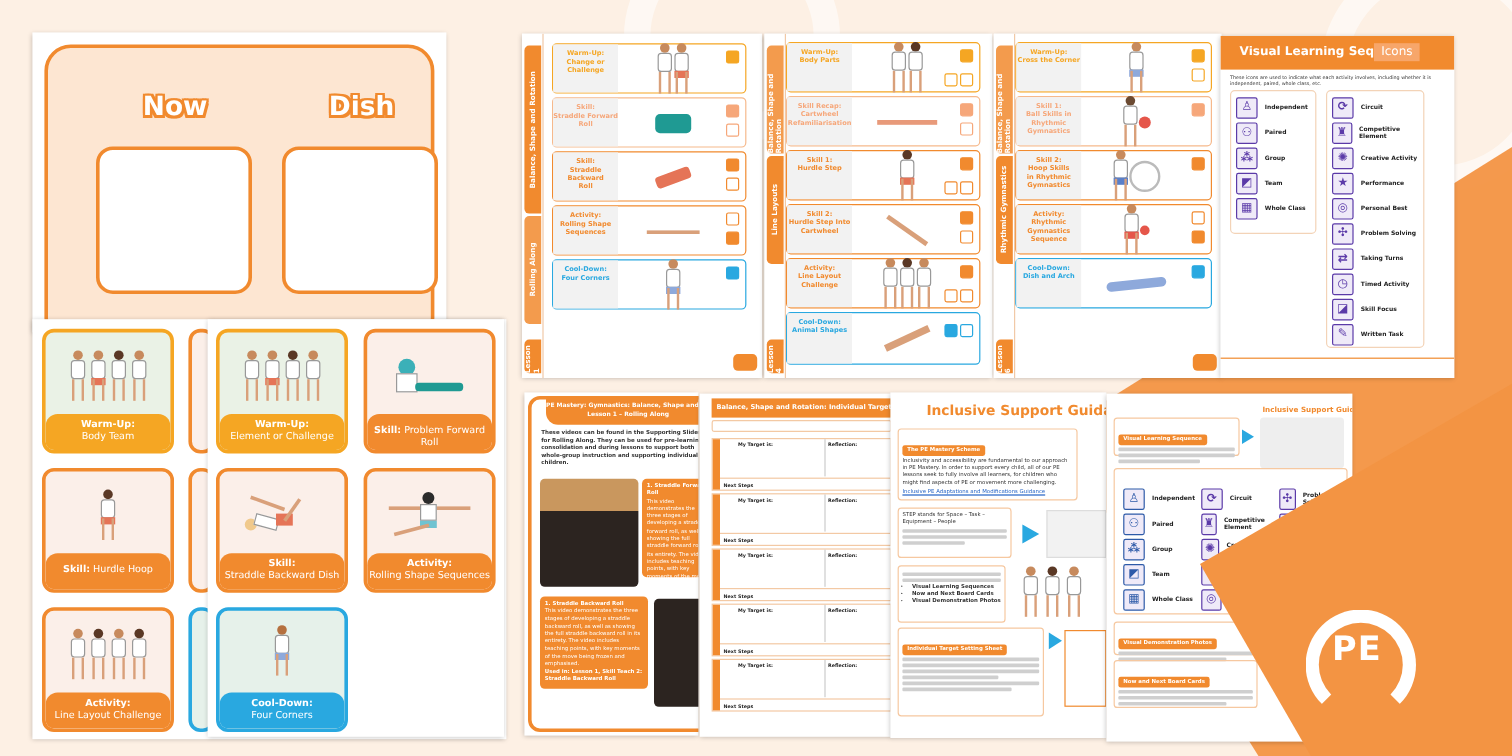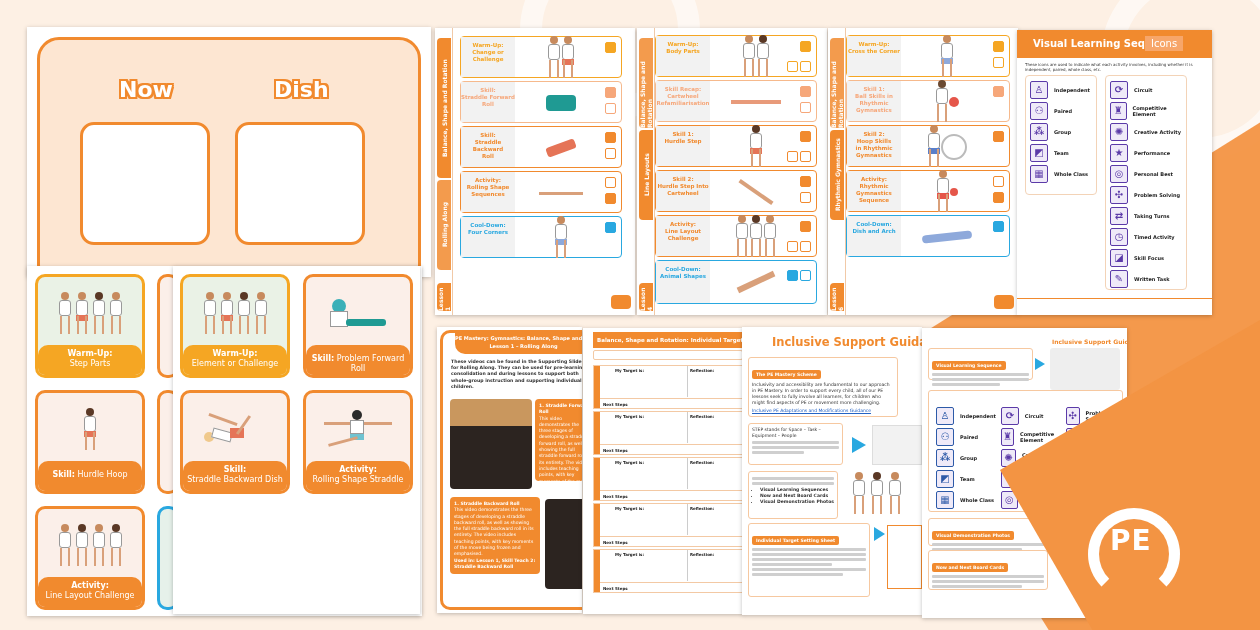--- a/index.html
+++ b/index.html
@@ -104,21 +104,21 @@
   .logo-mastery { position: absolute; left: 14px; top: 84px; color: #fff; font-weight: bold; font-size: 40px; letter-spacing: -1px; font-family: "DejaVu Sans", sans-serif; }
 </style>
 </head>
 <body>
 
 <div class="bg-swirl" style="left:520px;top:-60px;width:180px;height:180px;"></div>
 <div class="bg-swirl" style="left:1100px;top:-40px;width:200px;height:200px;"></div>
 
 <div style="position:absolute;left:880px;top:360px;width:600px;height:500px;background:#f39443;transform:rotate(-32deg);transform-origin:left top;opacity:0.95;"></div>
 
-<div class="page" style="left:27px;top:27px;width:404px;height:250px;text-align:center;">
+<div class="page" style="left:27px;top:27px;width:345px;height:250px;text-align:center;">
   <div class="nn-inner"></div>
   <div class="nn-label" style="left:92px;top:50px;">Now</div>
   <div class="nn-label" style="left:247px;top:50px;">Dish</div>
   <div class="nn-box" style="left:53px;top:95px;"></div>
   <div class="nn-box" style="left:208px;top:95px;"></div>
 </div>
 
 <div class="page" style="left:27px;top:266px;width:395px;height:350px;background:#fff;">
   <div class="card yellow" style="left:8px;top:8px;">
     <div class="fig">
@@ -137,21 +137,21 @@
           <div class="hd" style="background:#5a3825"></div>
           <div class="bd"></div>
           <div class="lg"></div>
         </div>
       <div class="person">
           <div class="hd"></div>
           <div class="bd"></div>
           <div class="lg"></div>
         </div>
     </div>
-    <div class="cap"><b>Warm-Up:</b><span>Step Parts</span></div>
+    <div class="cap"><b>Warm-Up:</b><span>Body Team</span></div>
   </div>
   <div class="card" style="left:130px;top:8px;width:22px;"></div>
   <div class="card" style="left:8px;top:124px;">
     <div class="fig">
       <div class="person">
           <div class="hd" style="background:#5a3825"></div>
           <div class="bd"></div>
           <div class="sh"></div>
           <div class="lg"></div>
         </div>
@@ -239,21 +239,32 @@
   <div class="card" style="left:130px;top:124px;">
     <div class="fig">
       <div style="width:80px;height:40px;position:relative;">
         <div style="position:absolute;left:34px;top:0;width:10px;height:10px;border-radius:50%;background:#2b2b2b;"></div>
         <div style="position:absolute;left:6px;top:12px;width:68px;height:3px;background:#d9a07a;"></div>
         <div style="position:absolute;left:32px;top:10px;width:14px;height:14px;background:#fff;border:1px solid #999;"></div>
         <div style="position:absolute;left:32px;top:24px;width:14px;height:6px;background:#6fc3d1;"></div>
         <div style="position:absolute;left:10px;top:30px;width:30px;height:3px;background:#d9a07a;transform:rotate(-15deg);"></div>
       </div>
     </div>
-    <div class="cap"><b>Activity:</b><span>Rolling Shape Straddle</span></div>
+    <div class="cap"><b>Activity:</b><span>Rolling Shape Sequences</span></div>
+  </div>
+  <div class="card blue" style="left:7px;top:240px;">
+    <div class="fig">
+      <div class="person" style="height:50px;">
+          <div class="hd" style="background:#b5703f"></div>
+          <div class="bd"></div>
+          <div class="sh" style="background:#8ea9db;"></div>
+          <div class="lg"></div>
+        </div>
+    </div>
+    <div class="cap"><b>Cool-Down:</b><span>Four Corners</span></div>
   </div>
 </div>
 
 <div class="page" style="left:435px;top:28px;width:200px;height:287px;">
   <div class="seq-side"></div>
   <div class="seq-tab" style="top:10px;height:140px;">
       <span>Balance, Shape and Rotation</span>
     </div>
   <div class="seq-tab" style="top:152px;height:90px;opacity:0.85;">
       <span>Rolling Along</span>

